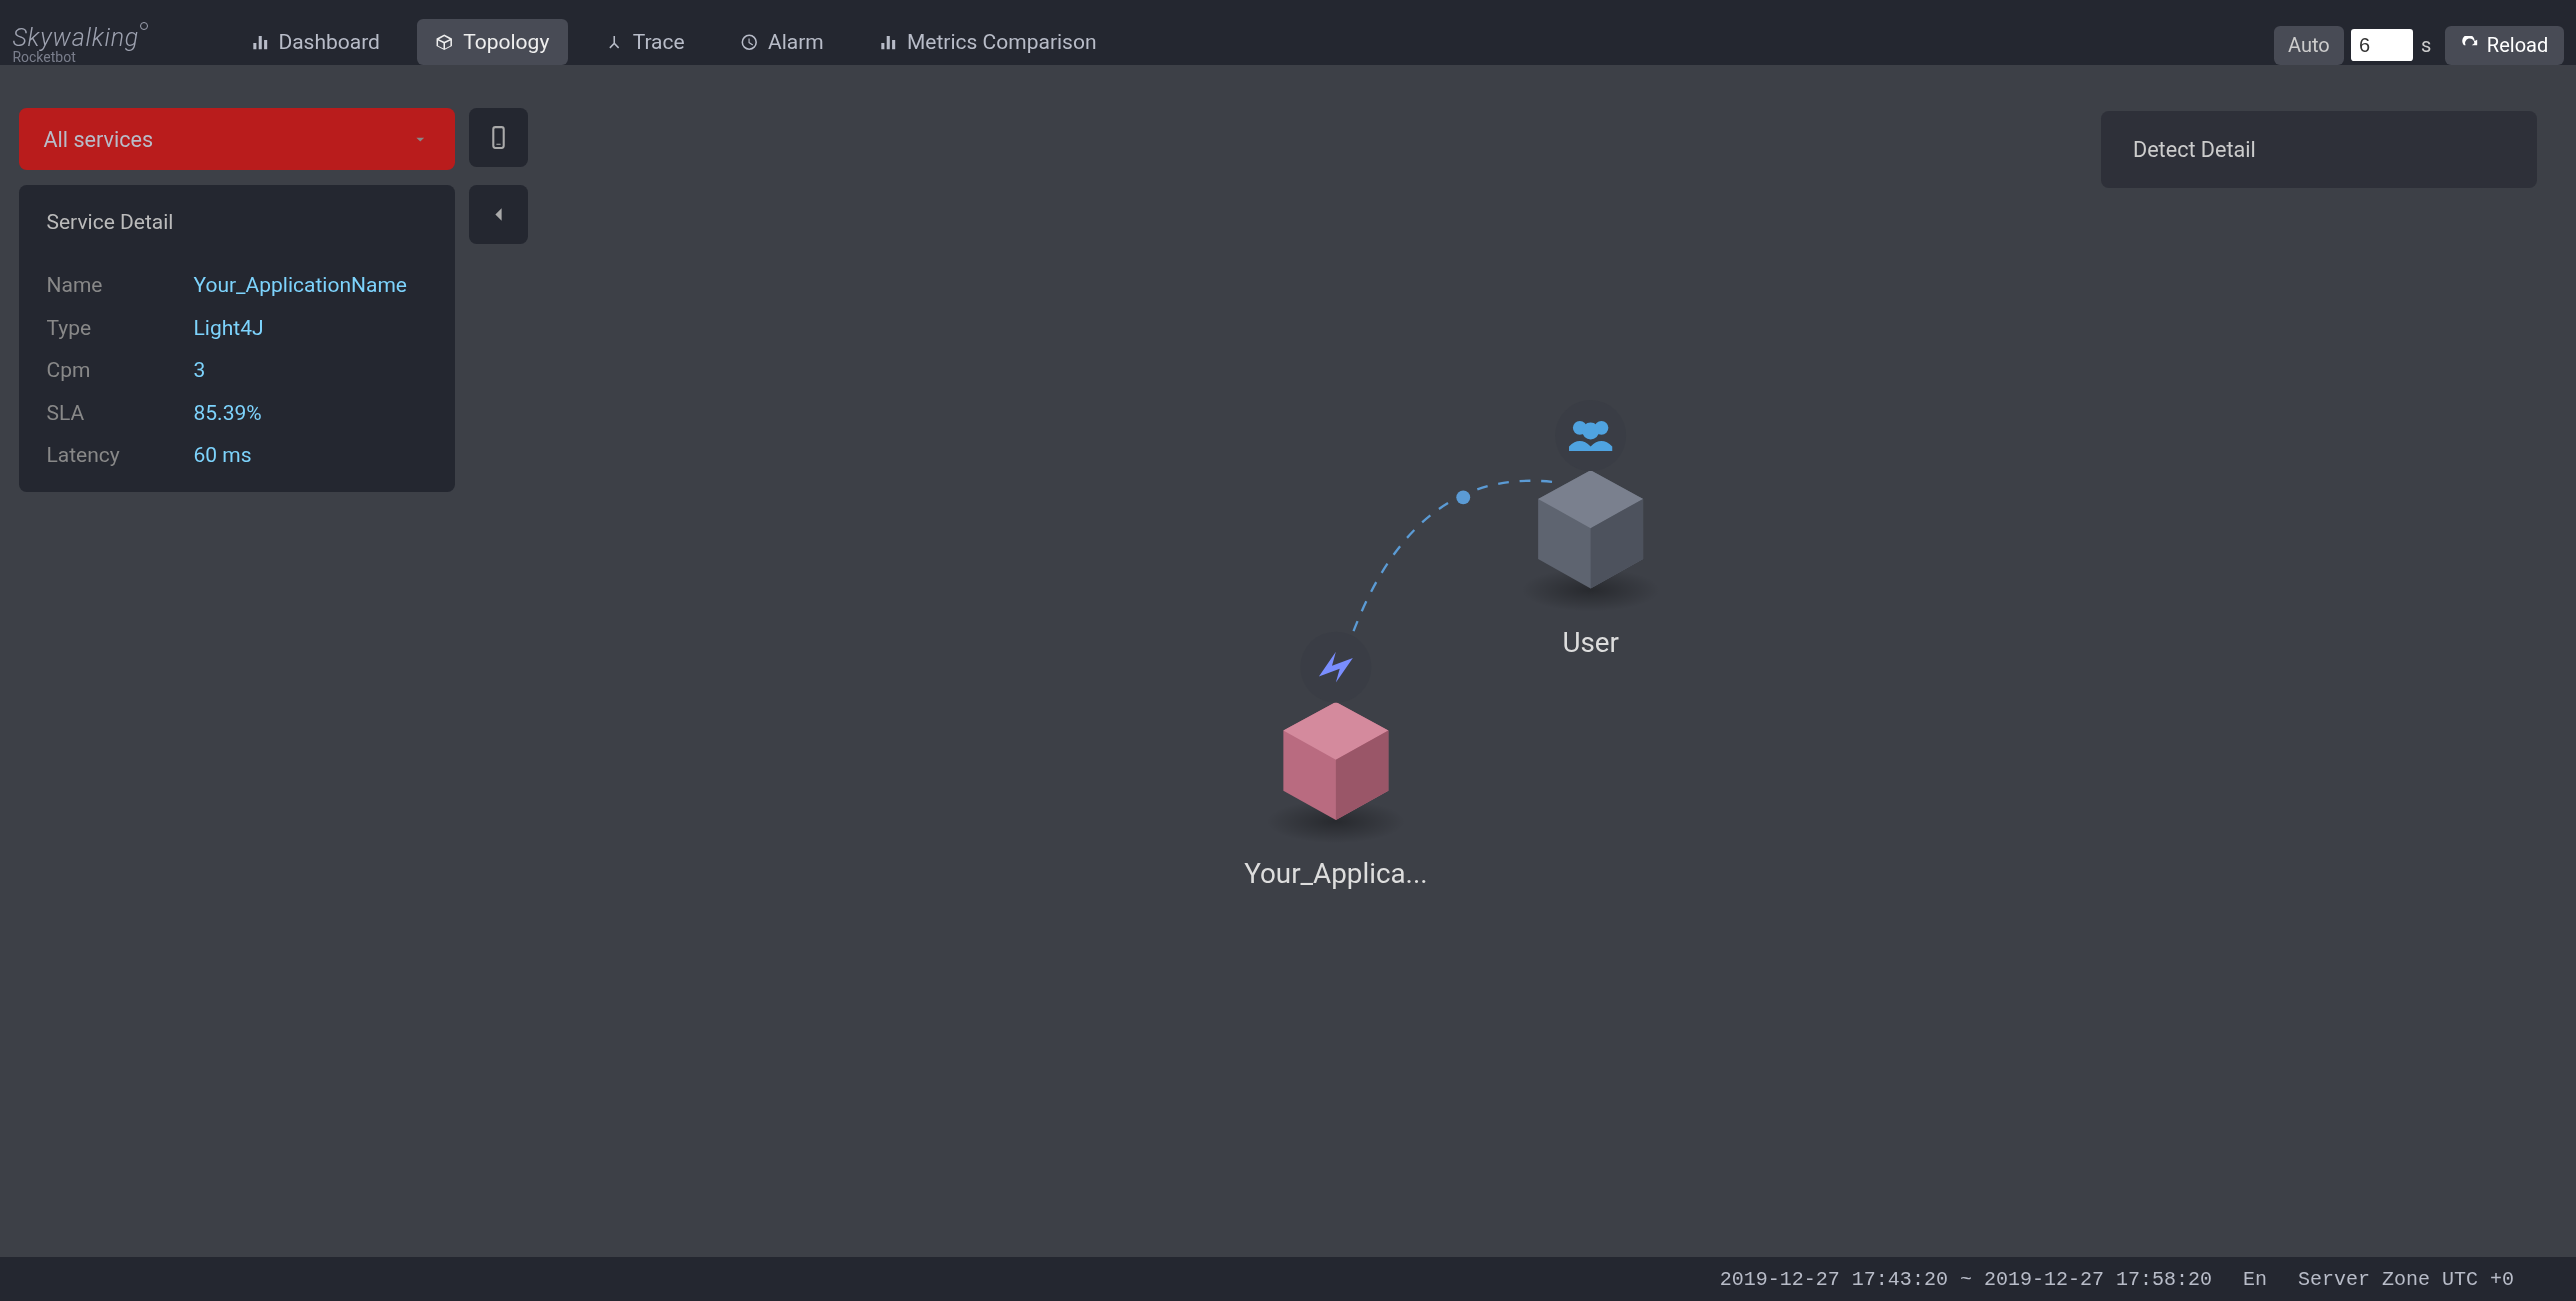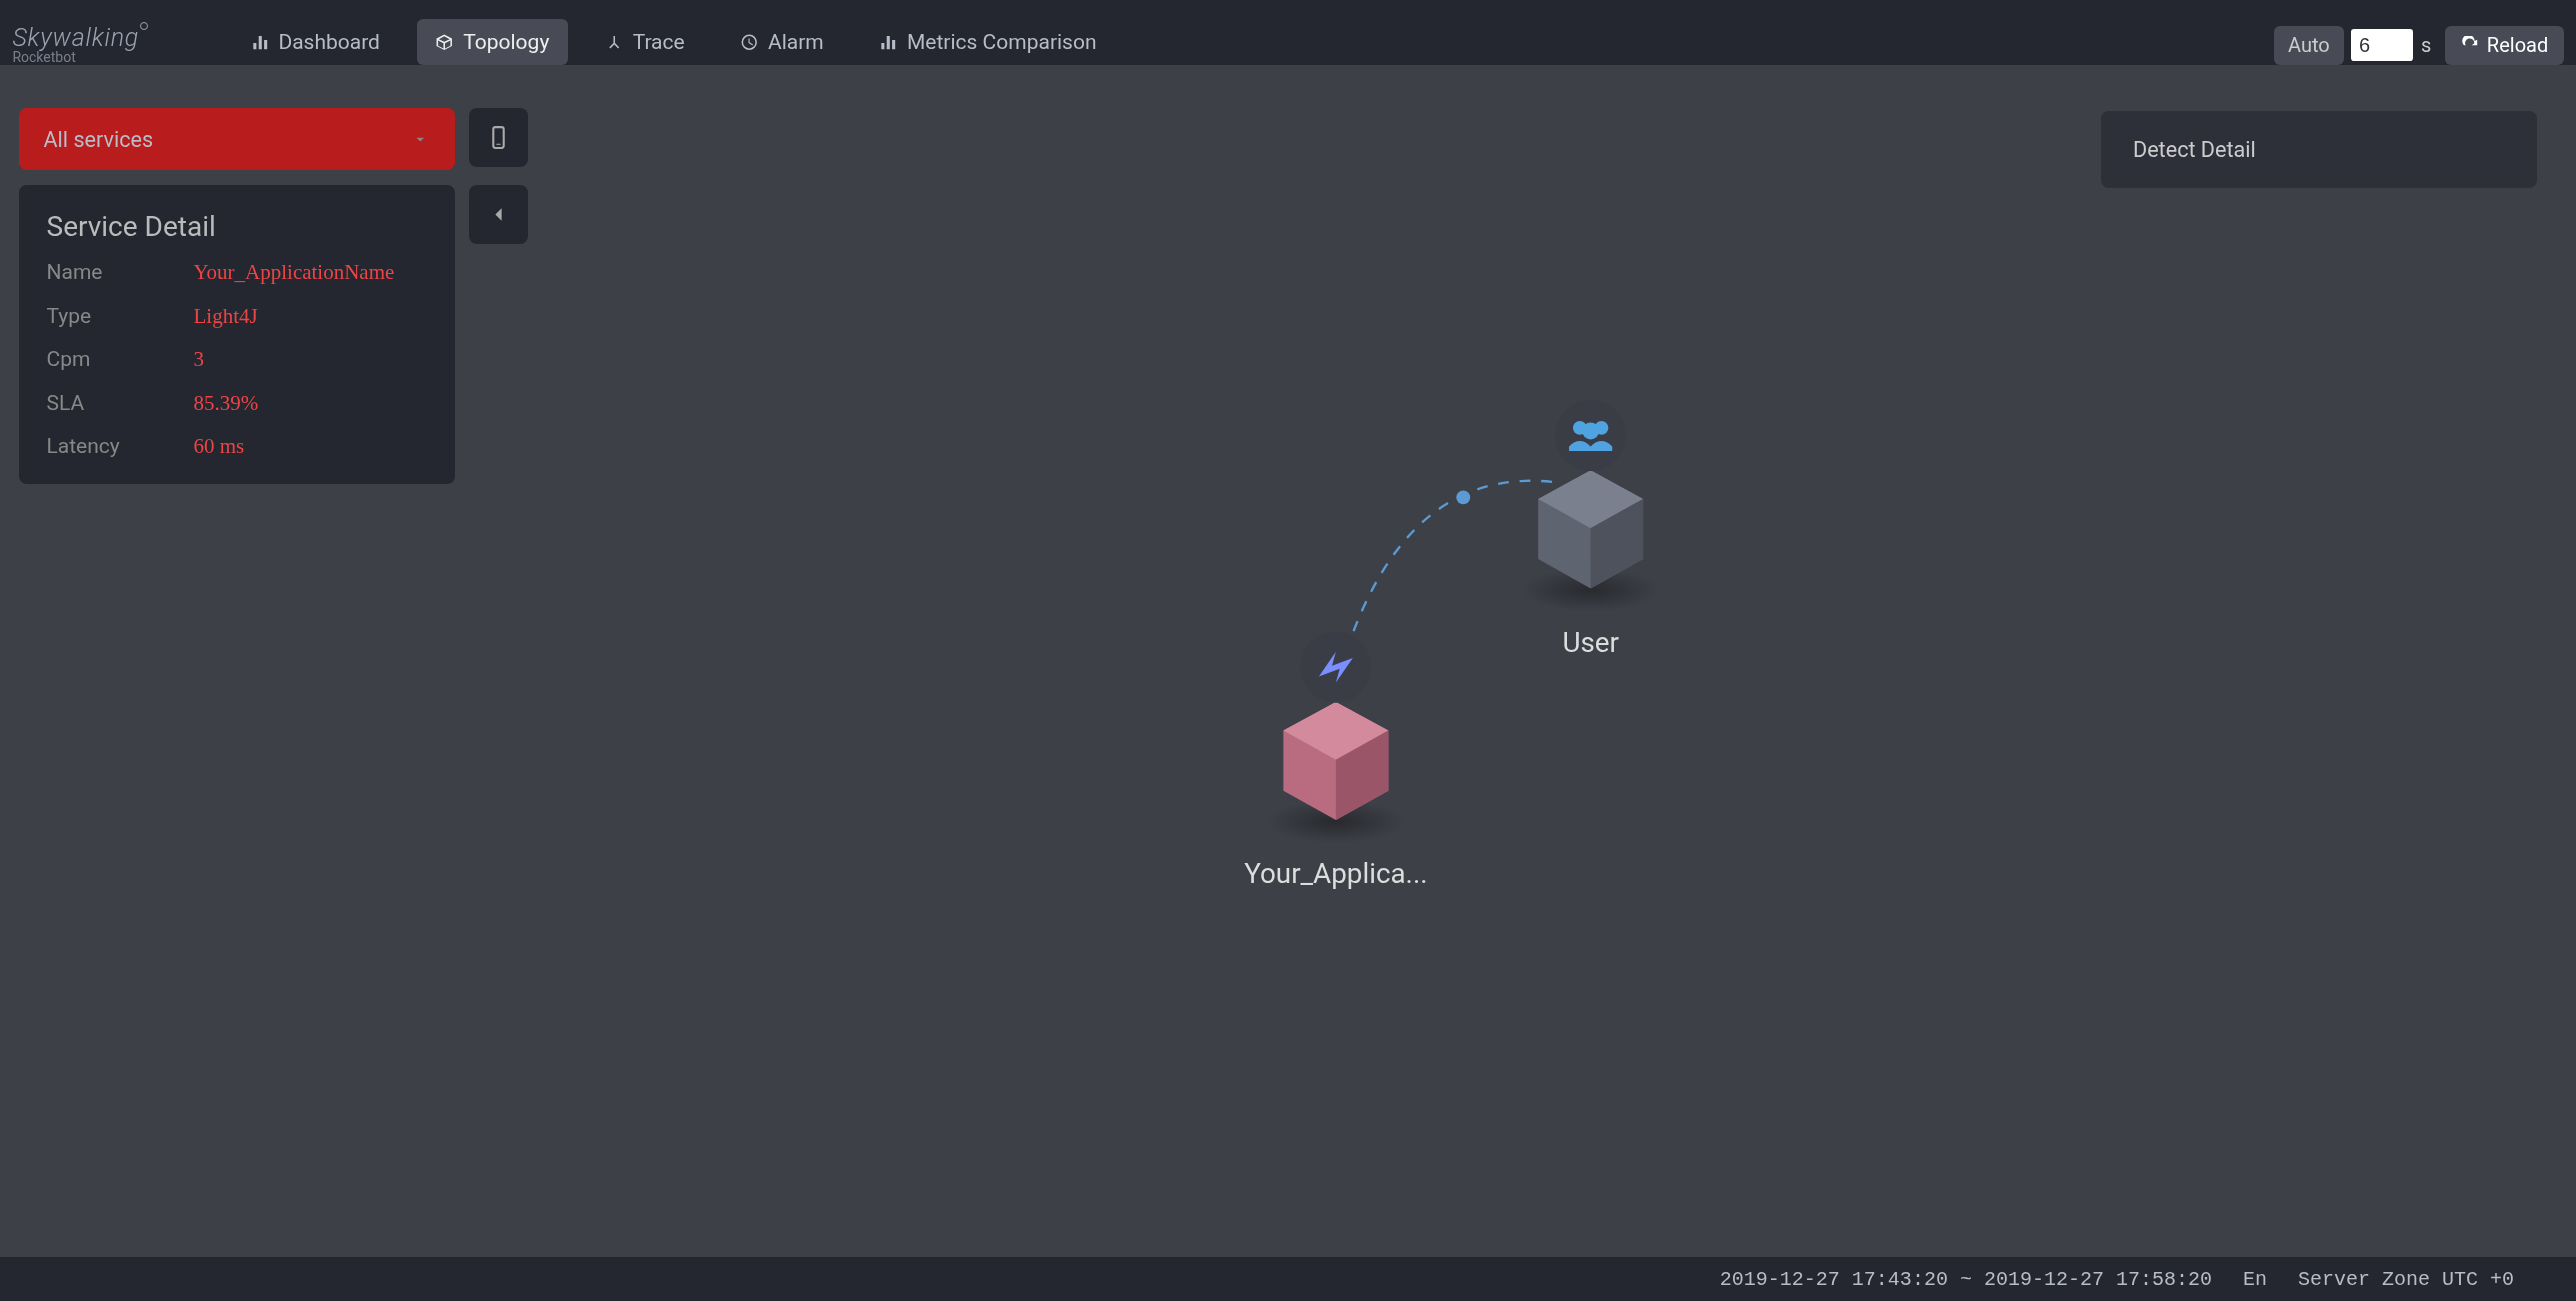--- a/index.html
+++ b/index.html
@@ -140,37 +140,36 @@
     .detail-panel {
       position: absolute;
       top: 120px;
       left: 18.5px;
       width: 436px;
       background: #242730;
       border-radius: 7.7px;
       padding: 25px 28px;
     }
     .detail-title {
-      font-size: 28px;
+      font-size: 21px;
       color: #bbb;
-      margin-bottom: 17px;
+      margin-bottom: 39px;
     }
     .detail-row {
       display: flex;
       margin-bottom: 18.5px;
       font-size: 21px;
     }
     .detail-row:last-child { margin-bottom: 0; }
     .detail-label {
       color: #888;
       width: 147px;
     }
     .detail-value {
-      color: #ef4444;
-      font-family: Liberation Serif, serif;
+      color: #7dd3fc;
     }
     
     .side-btn {
       position: absolute;
       left: 469px;
       width: 59px;
       height: 59px;
       background: #242730;
       border-radius: 7.7px;
       display: flex;

